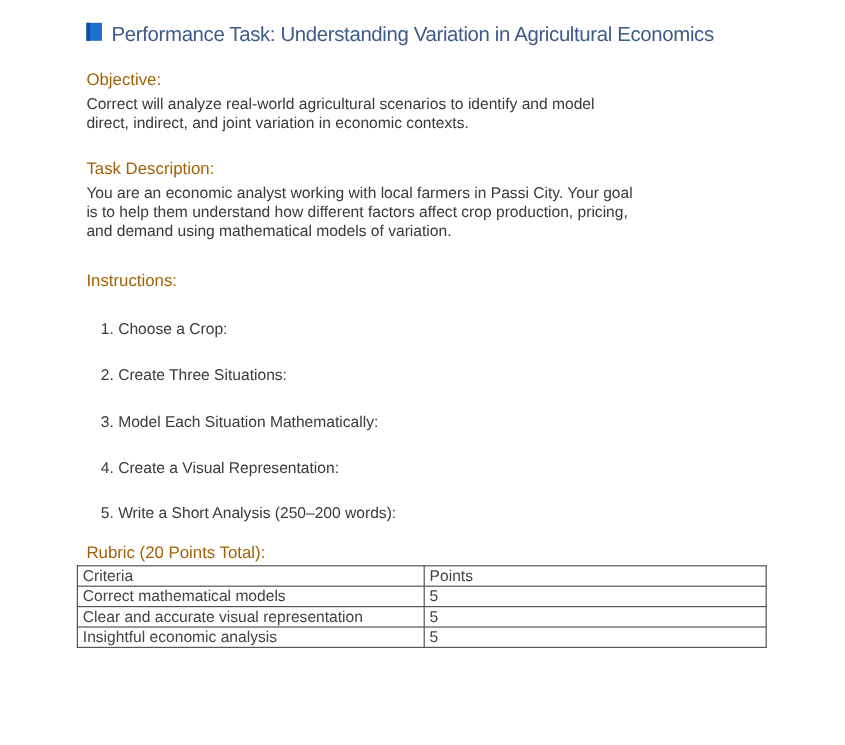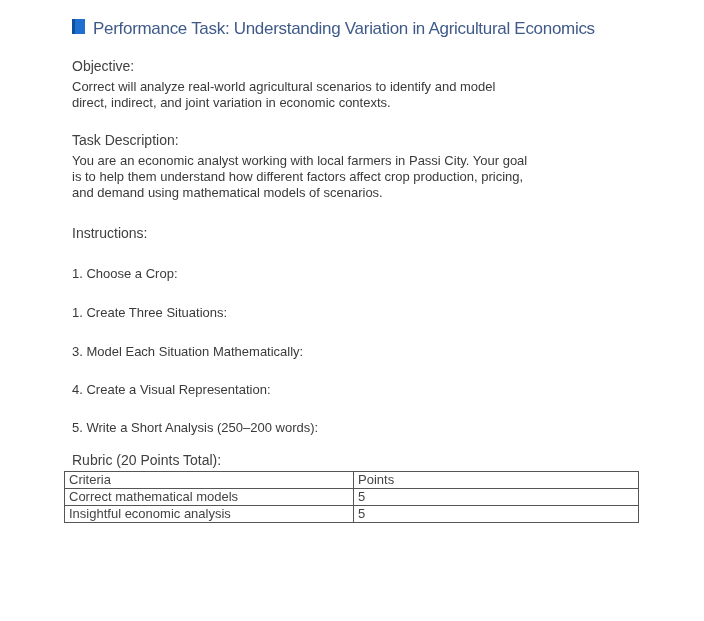--- a/index.html
+++ b/index.html
@@ -2,23 +2,23 @@
 <html><head>
   <meta charset="utf-8">
   <style>
     html, body { margin: 0; padding: 0; background: #ffffff; }
     body { width: 704px; height: 621px; position: relative; overflow: hidden;
            font-family: "Liberation Sans", sans-serif; color: #3a3a3a; }
     .title { position: absolute; left: 72px; top: 19px; display: flex; align-items: flex-start;
              font-size: 17px; color: #3f5a88; letter-spacing: -0.3px; }
     .title .book { width: 13px; height: 15px; background: #1e6fd0; margin-right: 8px;
                    border-left: 3px solid #0f4e9a; box-sizing: border-box; }
-    .heading { position: absolute; left: 72px; font-size: 14px; color: #404040; }
+    .heading { position: absolute; left: 72px; font-size: 14px; color: #a16207; }
     .para { position: absolute; left: 72px; width: 580px; font-size: 13px; line-height: 16px; color: #3a3a3a; }
-    .step { position: absolute; left: 72px; font-size: 13px; color: #3a3a3a; }
+    .step { position: absolute; left: 84px; font-size: 13px; color: #3a3a3a; }
     table.rubric { position: absolute; left: 64px; top: 471px; width: 575px; border-collapse: collapse;
                    font-size: 13px; color: #444; }
     table.rubric td { border: 1.5px solid #555; padding: 0 4px; line-height: 16px; vertical-align: top; margin-left: 32px; }
     table.rubric td.crit { width: 280px; }
   </style>
 </head>
 <body>
 
 <div class="title">
   <span class="book"></span>
@@ -28,39 +28,43 @@
 <div class="heading" style="top:58px">Objective:</div>
 <div class="para" style="top:79px">
   <div>Correct will analyze real-world agricultural scenarios to identify and model</div>
   <div>direct, indirect, and joint variation in economic contexts.</div>
 </div>
 
 <div class="heading" style="top:132px">Task Description:</div>
 <div class="para" style="top:153px">
   <div>You are an economic analyst working with local farmers in Passi City. Your goal</div>
   <div>is to help them understand how different factors affect crop production, pricing,</div>
-  <div>and demand using mathematical models of scenarios.</div>
+  <div>and demand using mathematical models of variation.</div>
 </div>
 
 <div class="heading" style="top:225px">Instructions:</div>
 <div class="step" style="top:266px">1. Choose a Crop:</div>
-<div class="step" style="top:305px">1. Create Three Situations:</div>
+<div class="step" style="top:305px">2. Create Three Situations:</div>
 <div class="step" style="top:344px">3. Model Each Situation Mathematically:</div>
 <div class="step" style="top:382px">4. Create a Visual Representation:</div>
 <div class="step" style="top:420px">5. Write a Short Analysis (250–200 words):</div>
 
 <div class="heading" style="top:452px">Rubric (20 Points Total):</div>
 <table class="rubric">
   <tbody>
       <tr>
     <td class="crit">Criteria</td>
     <td>Points</td>
   </tr>
   <tr>
     <td class="crit">Correct mathematical models</td>
     <td>5</td>
   </tr>
   <tr>
+    <td class="crit" style="width:170px">Clear and accurate visual representation</td>
+    <td>5</td>
+  </tr>
+  <tr>
     <td class="crit">Insightful economic analysis</td>
     <td>5</td>
   </tr>
 </tbody>
   </table>
 
 </body></html>

